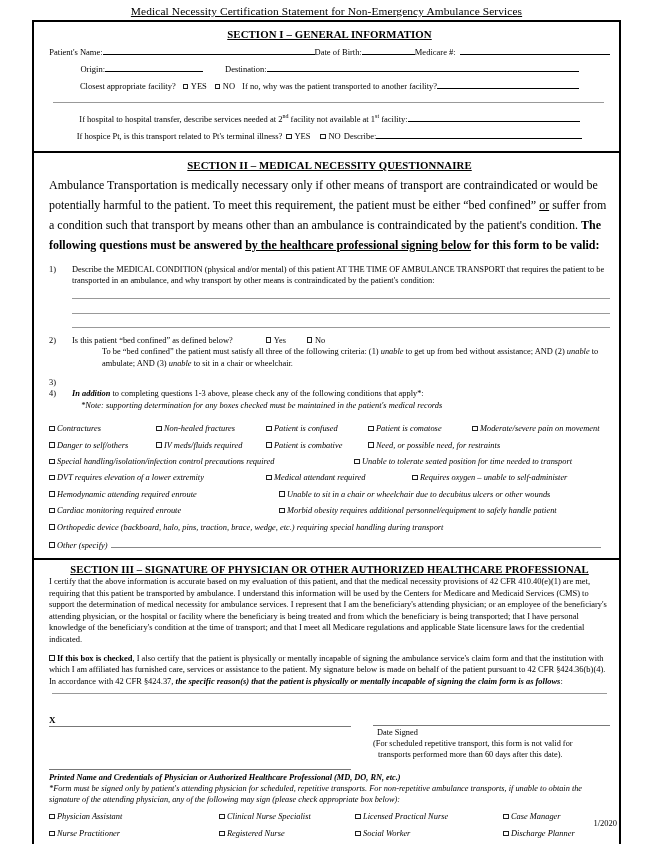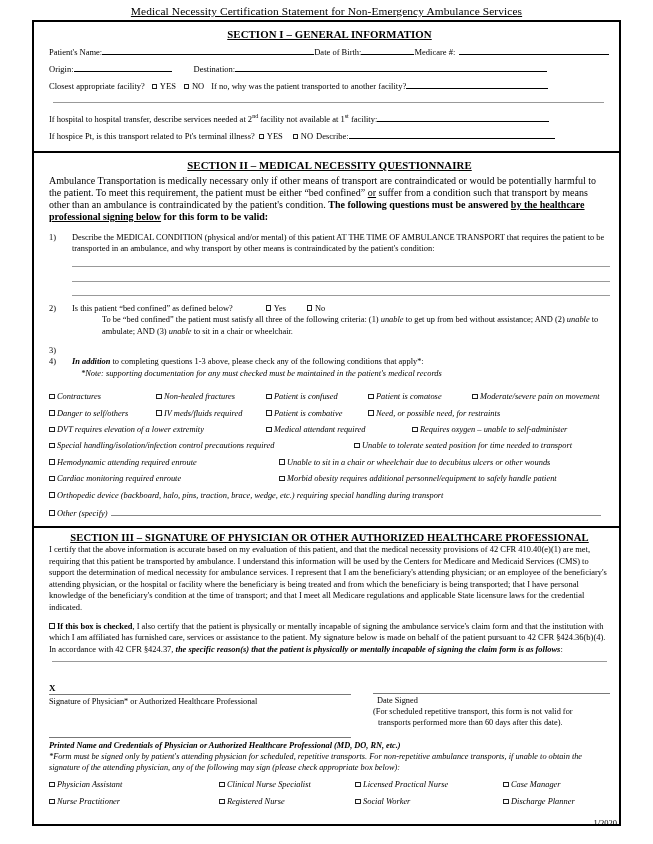--- a/index.html
+++ b/index.html
@@ -48,20 +48,21 @@
     font-size: 10.8px;
     text-decoration: underline;
     margin: 3px 0 4px 0;
     letter-spacing: .1px;
   }
   .sec3 .section-head { font-size: 10.6px; margin-top: 1px; margin-bottom: 1px;}
   .ln {
     font-size: 8.5px;
     line-height: 16px;
     white-space: nowrap;
+    text-align: center;
   }
   .sec1 .ln { margin-bottom: 1px; }
   .fill {
     display: inline-block;
     border-bottom: 1px solid #000;
     height: 9px;
     vertical-align: baseline;
   }
   .rule {
     border-bottom: 1px solid #999;
@@ -71,22 +72,22 @@
     display: inline-block;
     width: 5.5px;
     height: 5.5px;
     border: 1px solid #222;
     margin-right: 2.5px;
     vertical-align: 0px;
     box-sizing: border-box;
     background: #fff;
   }
   .para {
-    font-size: 10px;
-    line-height: 12px;
+    font-size: 12px;
+    line-height: 20px;
     text-align: left;
     margin: 0 0 3px 0;
   }
   .sec3 .para { line-height: 11.6px; font-size: 8.45px; }
   .q {
     display: flex;
     font-size: 8.4px;
     line-height: 11.4px;
   }
   .qn { width: 23px; flex: none; }
@@ -181,40 +182,40 @@
       <div class="q" style="margin-top:8px">
         <div class="qn">3)</div>
         <div class="qbody">
         </div>
       </div>
 
       <div class="q" style="margin-top:0px">
         <div class="qn">4)</div>
         <div class="qbody">
           <div><b><i>In addition</i></b><span> to completing questions 1-3 above, please check any of the following conditions that apply*:</span></div>
-          <div class="indent" style="padding-left:9px"><i>*Note: supporting documentation for any must checked must be maintained in the patient's medical records</i></div>
+          <div class="indent" style="padding-left:9px"><i>*Note: supporting determination for any boxes checked must be maintained in the patient's medical records</i></div>
         </div>
       </div>
 
       <div style="margin-top:12px">
 
         <div class="cbrow">
           <span class="cbitem" style="width:107px"><span class="cb"></span><span>Contractures</span></span><span class="cbitem" style="width:110px"><span class="cb"></span><span>Non-healed fractures</span></span><span class="cbitem" style="width:102px"><span class="cb"></span><span>Patient is confused</span></span><span class="cbitem" style="width:104px"><span class="cb"></span><span>Patient is comatose</span></span><span class="cbitem"><span class="cb"></span><span>Moderate/severe pain on movement</span></span>
         </div>
 
         <div class="cbrow">
           <span class="cbitem" style="width:107px"><span class="cb"></span><span>Danger to self/others</span></span><span class="cbitem" style="width:110px"><span class="cb"></span><span>IV meds/fluids required</span></span><span class="cbitem" style="width:102px"><span class="cb"></span><span>Patient is combative</span></span><span class="cbitem"><span class="cb"></span><span>Need, or possible need, for restraints</span></span>
         </div>
 
         <div class="cbrow">
+          <span class="cbitem" style="width:305px"><span class="cb"></span><span>Special handling/isolation/infection control precautions required</span></span><span class="cbitem"><span class="cb"></span><span>Unable to tolerate seated position for time needed to transport</span></span>
+        </div>
+
+        <div class="cbrow">
           <span class="cbitem" style="width:217px"><span class="cb"></span><span>DVT requires elevation of a lower extremity</span></span><span class="cbitem" style="width:146px"><span class="cb"></span><span>Medical attendant required</span></span><span class="cbitem"><span class="cb"></span><span>Requires oxygen – unable to self-administer</span></span>
-        </div>
-
-        <div class="cbrow">
-          <span class="cbitem" style="width:305px"><span class="cb"></span><span>Special handling/isolation/infection control precautions required</span></span><span class="cbitem"><span class="cb"></span><span>Unable to tolerate seated position for time needed to transport</span></span>
         </div>
 
         <div class="cbrow">
           <span class="cbitem" style="width:230px"><span class="cb"></span><span>Hemodynamic attending required enroute</span></span><span class="cbitem"><span class="cb"></span><span>Unable to sit in a chair or wheelchair due to decubitus ulcers or other wounds</span></span>
         </div>
 
         <div class="cbrow">
           <span class="cbitem" style="width:230px"><span class="cb"></span><span>Cardiac monitoring required enroute</span></span><span class="cbitem"><span class="cb"></span><span>Morbid obesity requires additional personnel/equipment to safely handle patient</span></span>
         </div>
 
@@ -237,21 +238,20 @@
       <div class="para" style="margin-bottom:4px">
         <span class="cb"></span><b>If this box is checked</b><span>, I also certify that the patient is physically or mentally incapable of signing the ambulance service's claim form and that the institution with which I am affiliated has furnished care, services or assistance to the patient. My signature below is made on behalf of the patient pursuant to 42 CFR §424.36(b)(4). In accordance with 42 CFR §424.37, </span><b><i>the specific reason(s) that the patient is physically or mentally incapable of signing the claim form is as follows</i></b><span>:</span>
       </div>
 
       <div class="rule" style="margin:6px 3px 0 3px"></div>
 
       <div style="display:flex;margin-top:22px">
         <div style="width:302px;flex:none">
           <div style="font-size:9px;font-weight:bold;line-height:9px">X</div>
           <div class="sigline" style="margin-top:1px"></div>
-          <div class="small" style="margin-top:1px">Signature of Physician* or Authorized Healthcare Professional</div>
         </div>
         <div style="flex:1;padding-left:22px">
           <div class="sigline" style="margin-top:9px"></div>
           <div class="small" style="margin-top:1px;padding-left:4px">Date Signed</div>
           <div class="small">(For scheduled repetitive transport, this form is not valid for</div>
           <div class="small" style="padding-left:5px">transports performed more than 60 days after this date).</div>
         </div>
       </div>
 
       <div style="width:302px">

